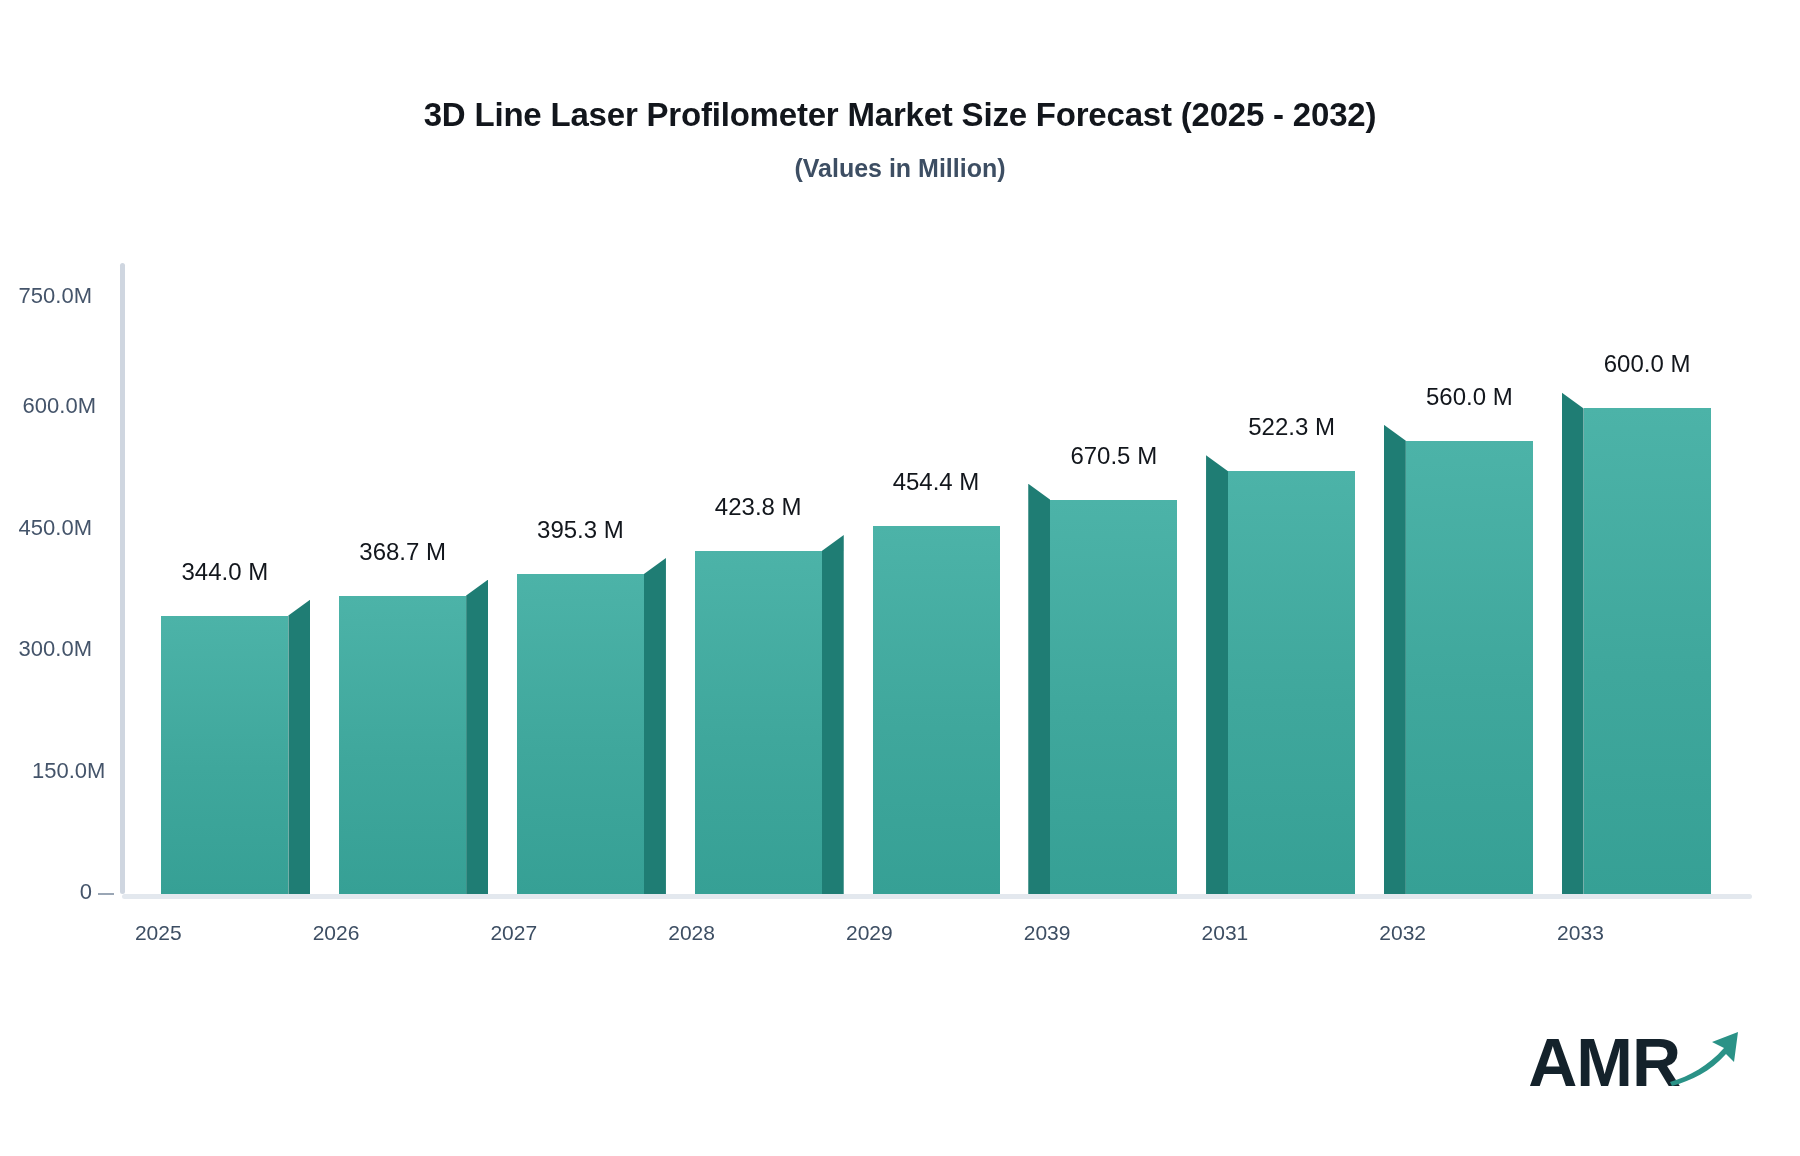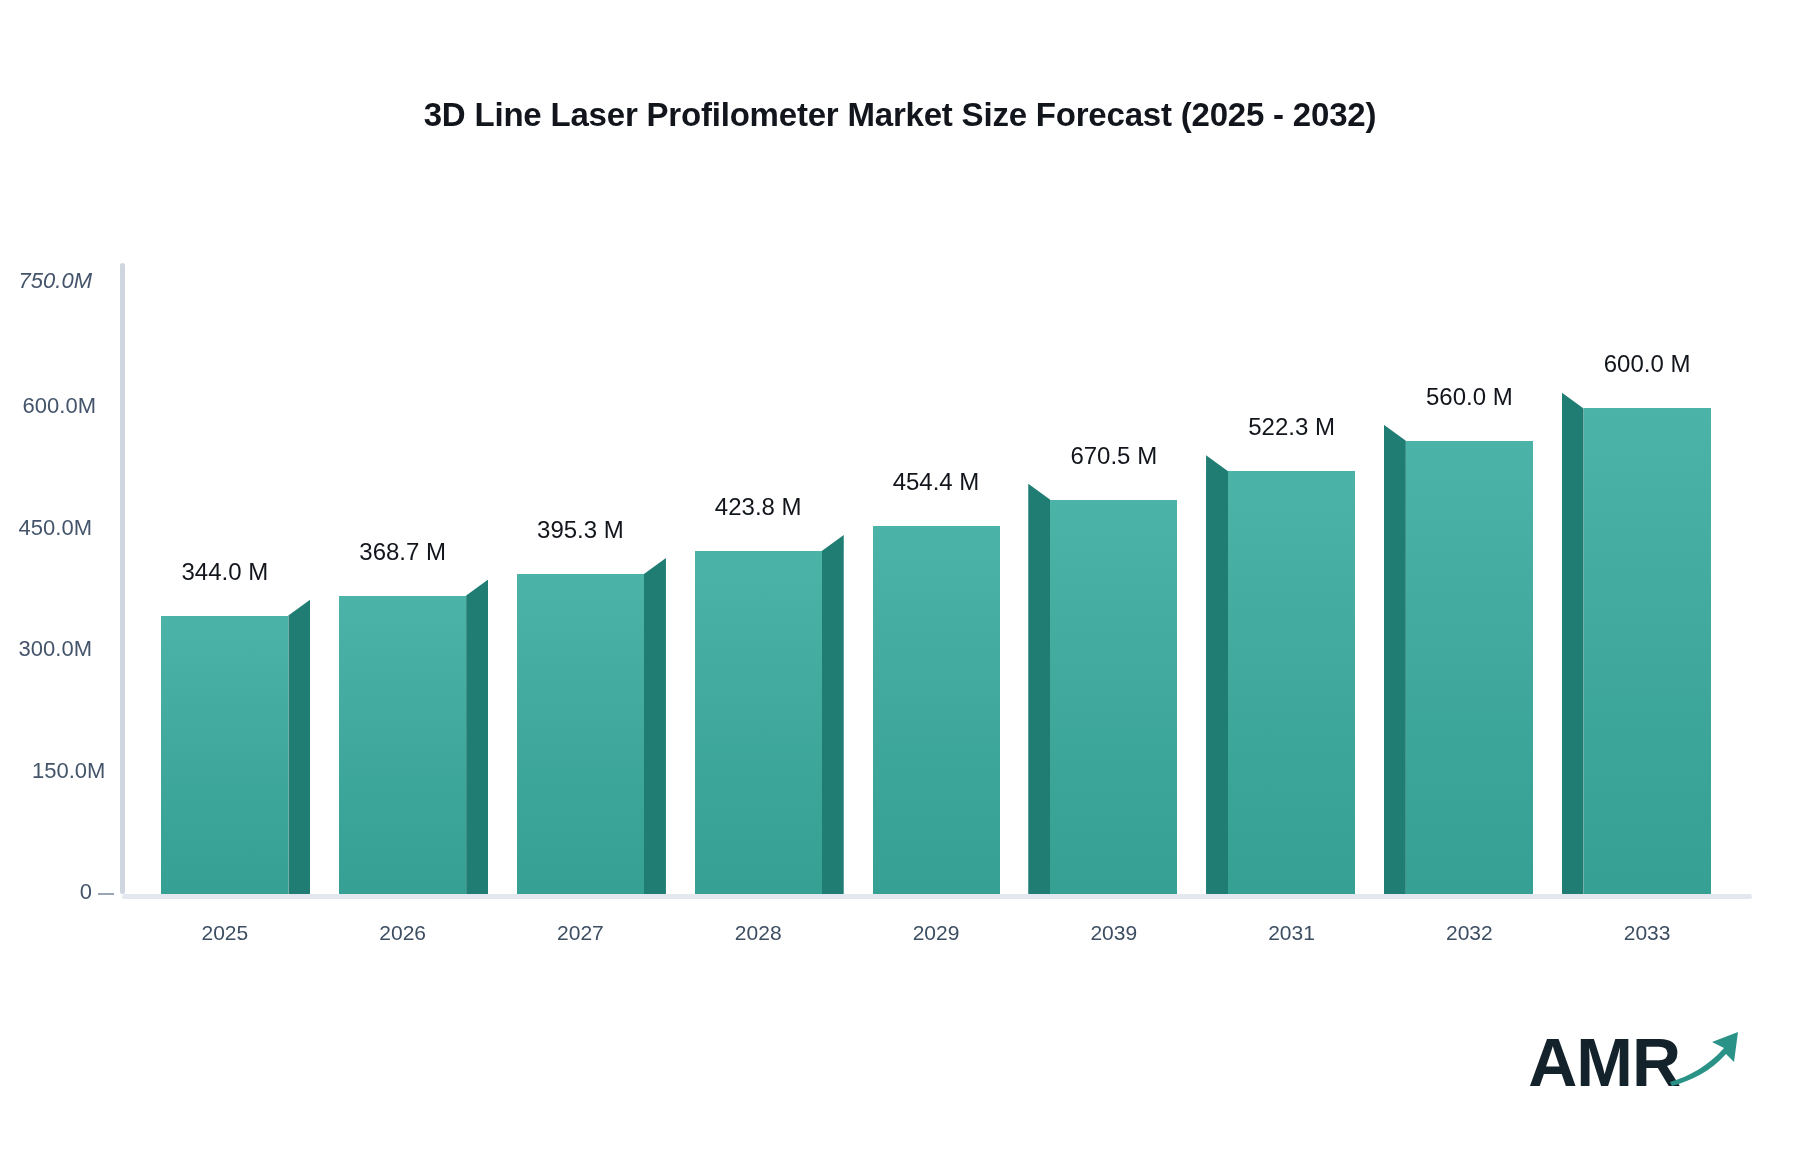--- a/index.html
+++ b/index.html
@@ -59,52 +59,53 @@
     position:absolute; bottom:0; left:0;
     background:linear-gradient(180deg,#4cb3a8 0%, #3fa79c 55%, #36a095 100%);
   }
   .bar-label {
     position:absolute;
     font-size:24px; color:#12161c; white-space:nowrap;
     text-align:center;
   }
   .x-tick-label {
     position:absolute;
-    font-size:21px; color:#3d4e63; white-space:nowrap; text-align:center;
+    font-size:21px; color:#3d4e63; white-space:nowrap; text-align:left;
   }
 
   
   #amr-logo {
     position:absolute; right:58px; bottom:60px;
     display:flex; align-items:flex-end;
   }
   #amr-text {
     font-size:68px; font-weight:bold; color:#14222b; letter-spacing:-1px;
     line-height:1;
   }
   #amr-arrow { margin-left:-12px; margin-bottom:4px; }
 </style>
 </head>
 <body>
 
 <div id="chart-header">
   <div id="chart-title">3D Line Laser Profilometer Market Size Forecast (2025 - 2032)</div>
+  <div id="chart-subtitle">(Values in Million)</div>
 </div>
 
 <div id="plot">
   <div id="plot-inner">
     <div id="y-axis-line" style="left: 120px; top: 263px; height: 631px;"></div>
     <div id="x-axis-line" style="left: 122px; top: 894px; width: 1630px;"></div>
   <div class="y-tick-label" style="left: 0px; width: 92px; top: 879px;">0</div>
       <div class="y-tick-dash" style="left: 98px; top: 893px;"></div>
       <div class="y-tick-label" style="left: 0px; width: 92px; top: 757.6px; padding-left: 32px;">150.0M</div>
       <div class="y-tick-label" style="left: 0px; width: 92px; top: 636.2px;">300.0M</div>
       <div class="y-tick-label" style="left: 0px; width: 92px; top: 514.8px;">450.0M</div>
       <div class="y-tick-label" style="left: 4px; width: 92px; top: 393.4px;">600.0M</div>
-      <div class="y-tick-label" style="left: 0px; width: 92px; top: 268px; font-style: italic;">750.0M</div>
+      <div class="y-tick-label" style="left: 0px; width: 92px; top: 283px;">750.0M</div>
       <div class="bar-group" style="left: 139.389px; bottom: 262px; width: 171px; height: 298.411px;">
         <div style="position: absolute; bottom: 0px; width: 22px; height: 294.411px; background: rgb(31, 125, 116); left: 149px; clip-path: polygon(0px 16px, 100% 0px, 100% 100%, 0px 100%);"></div>
         <div class="bar-front" style="left: 22px; width: 127px; height: 278.411px;"></div>
       </div>
       <div class="bar-label" style="left: 114.889px; width: 220px; top: 557.589px;">344.0 M</div>
       <div class="x-tick-label" style="left: 134.889px; width: 180px; top: 921px;">2025</div>
       <div class="bar-group" style="left: 317.167px; bottom: 262px; width: 171px; height: 318.401px;">
         <div style="position: absolute; bottom: 0px; width: 22px; height: 314.401px; background: rgb(31, 125, 116); left: 149px; clip-path: polygon(0px 16px, 100% 0px, 100% 100%, 0px 100%);"></div>
         <div class="bar-front" style="left: 22px; width: 127px; height: 298.401px;"></div>
       </div>

